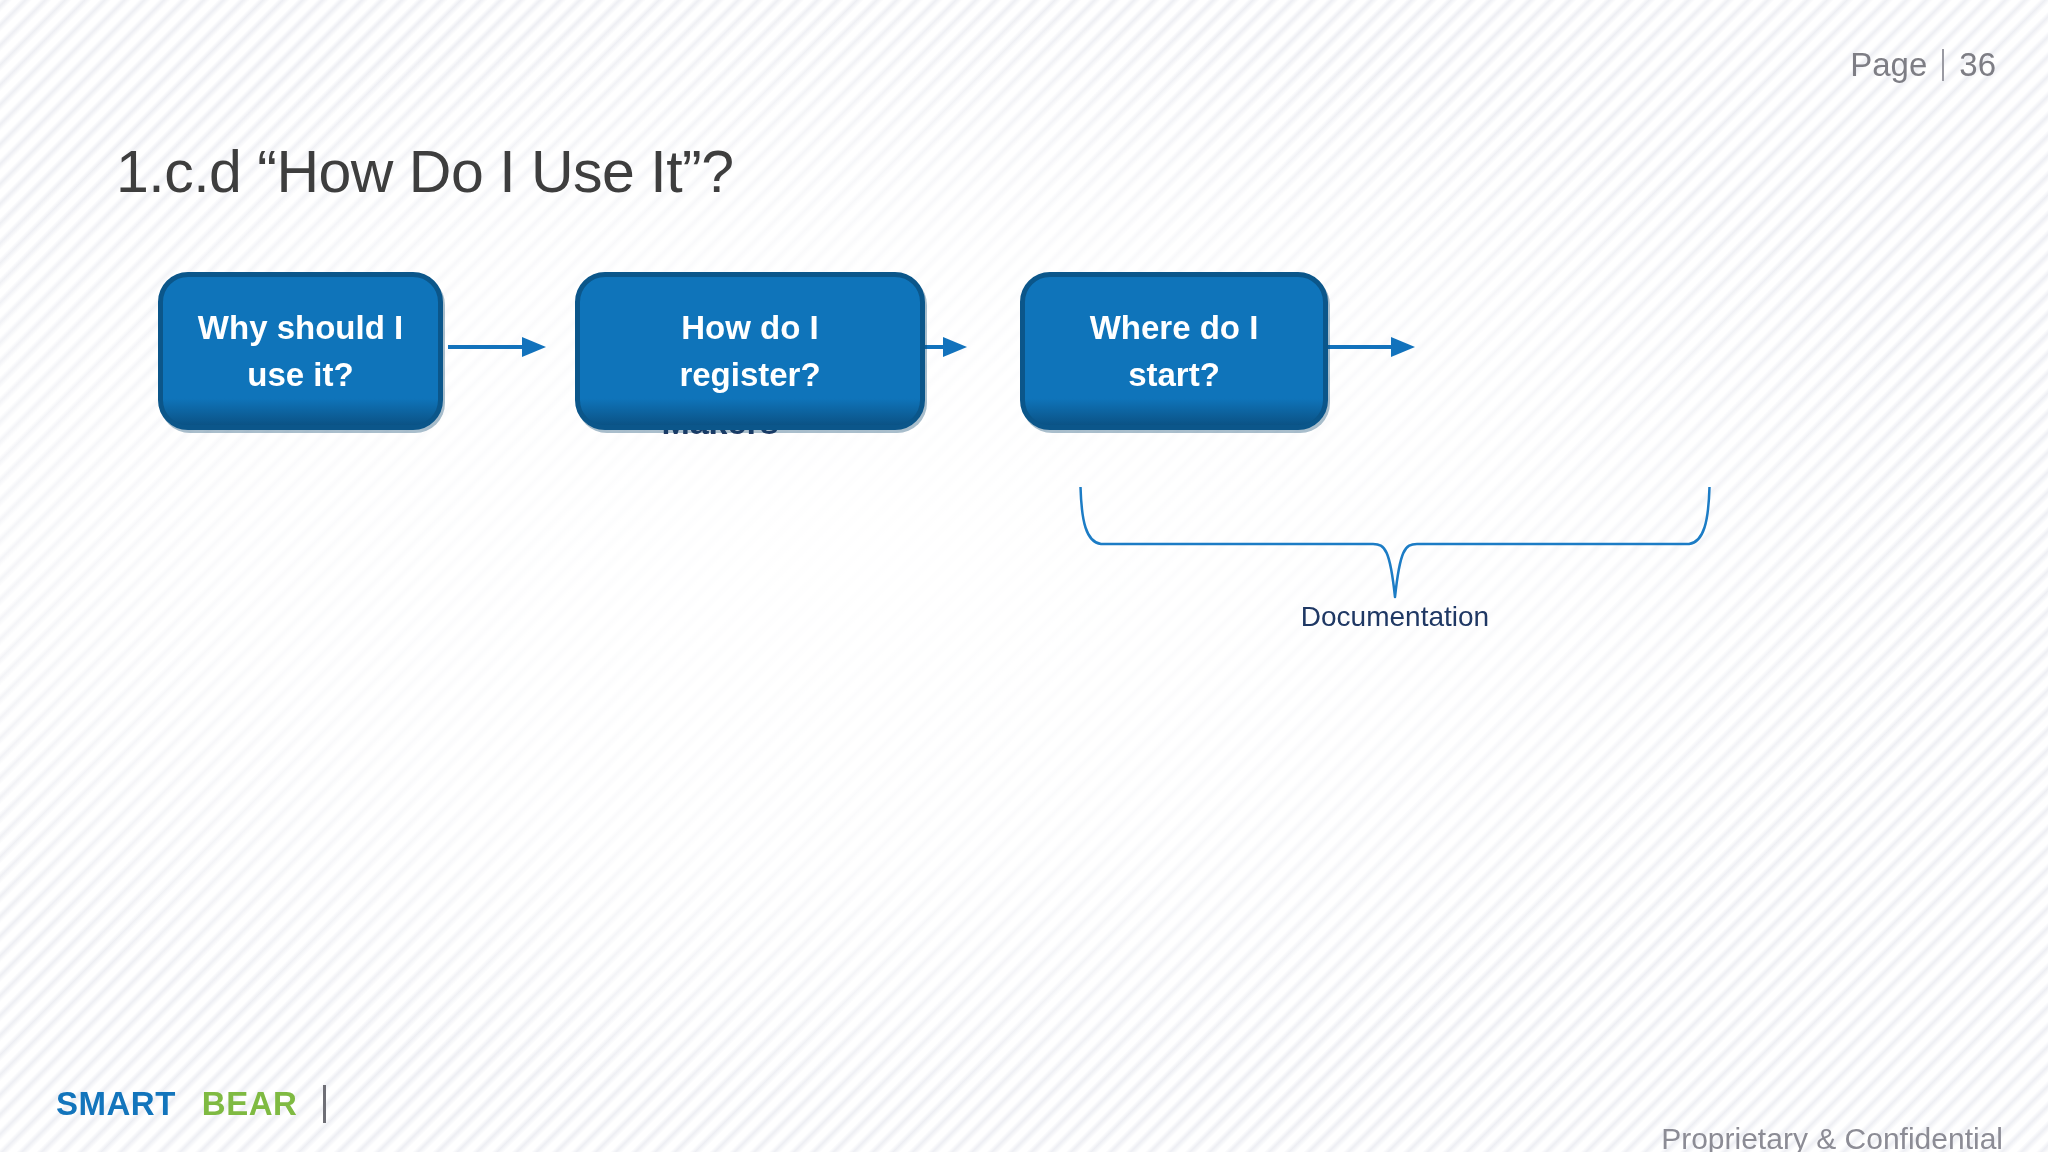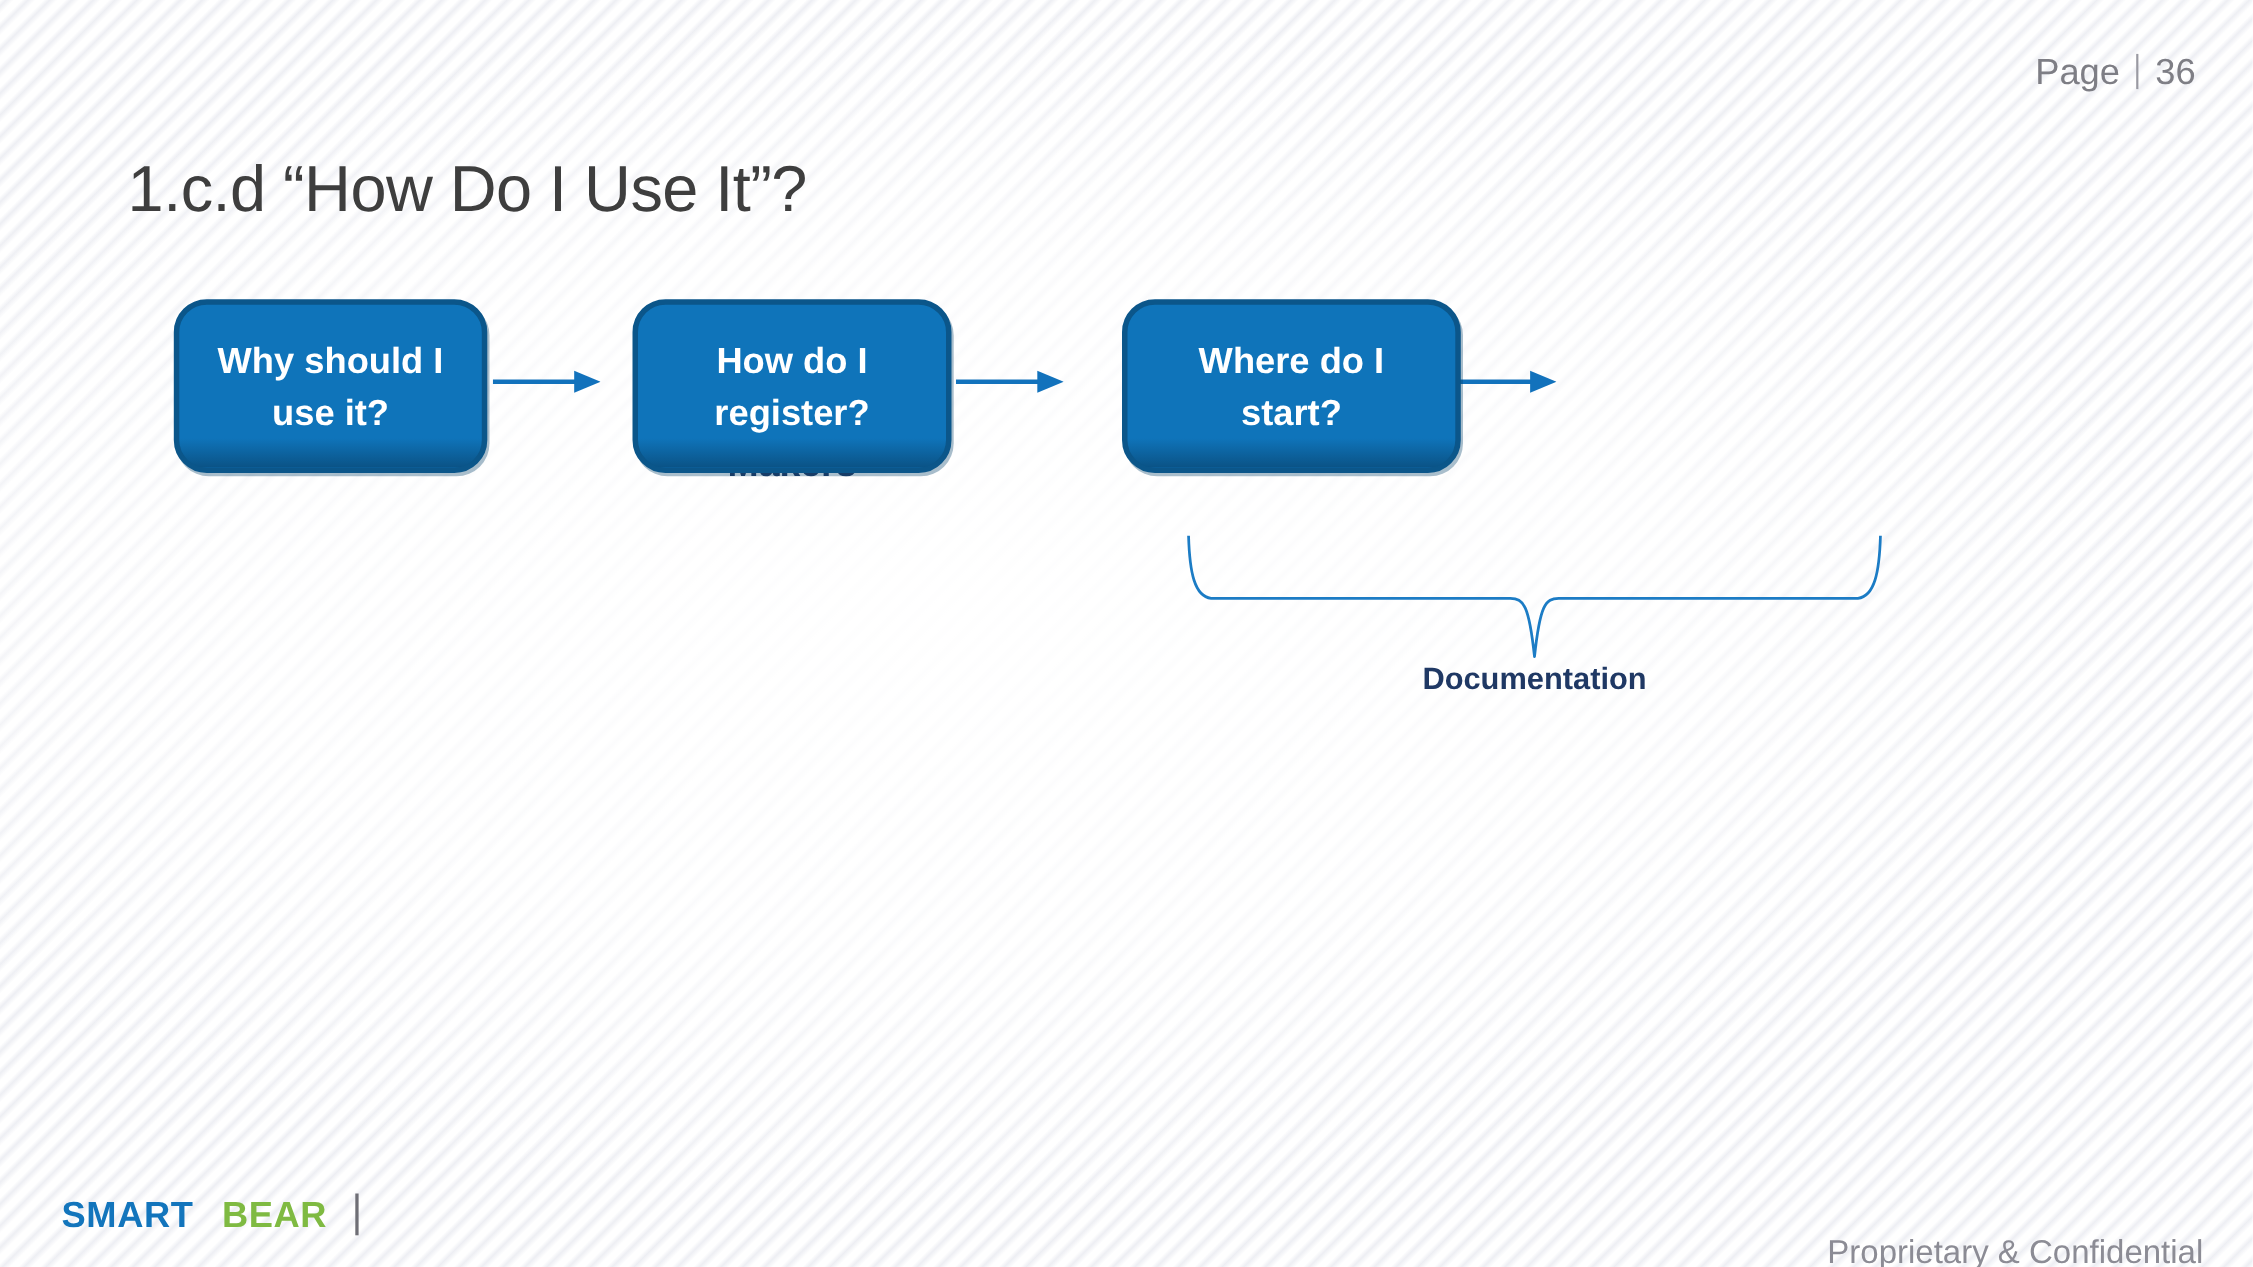--- a/index.html
+++ b/index.html
@@ -51,21 +51,21 @@
     border-radius: 30px;
     box-shadow: 2px 3px 0 rgba(10,70,110,0.35);
     display: flex; align-items: center; justify-content: flex-end;
     padding: 0 28px;
   }
   .box span {
     color: #ffffff; font-weight: 700; font-size: 33px; line-height: 47px;
     text-align: center;
   }
   .box1 { left: 158px;  width: 285px; }
-  .box2 { left: 575px;  width: 290px; }
+  .box2 { left: 575px;  width: 350px; }
   .box3 { left: 1020px; width: 308px; }
   .box4 { left: 1463px; width: 285px; }
 
   
   .makers {
     position: absolute; left: 575px; width: 290px; top: 402px; z-index: 1;
     text-align: center; font-size: 34px; line-height: 40px; font-weight: 700;
     color: var(--navy-text, #1F3864);
   }
 
@@ -73,21 +73,21 @@
   .arrow { position: absolute; top: 335px; width: 98px; height: 24px; color: var(--arrow, #1272BC); }
   .arrow1 { left: 448px; }
   .arrow2 { left: 869px; }
   .arrow3 { left: 1317px; }
 
   
   .brace { position: absolute; left: 1079px; top: 487px; width: 632px; height: 114px; color: var(--brace, #1C7CC5); }
 
   .doc-label {
     position: absolute; left: 1195px; top: 601px; width: 400px;
-    text-align: center; font-size: 28px; font-weight: 700;
+    text-align: center; font-size: 28px; font-weight: 400;
     color: var(--navy-text, #1F3864);
   }
 
   
   .brand {
     position: absolute; left: 56px; top: 1085px;
     display: flex; align-items: center;
     font-size: 33px; font-weight: 800; letter-spacing: 0.5px;
   }
   .brand .smart { color: var(--brand-blue, #1375BC); }

